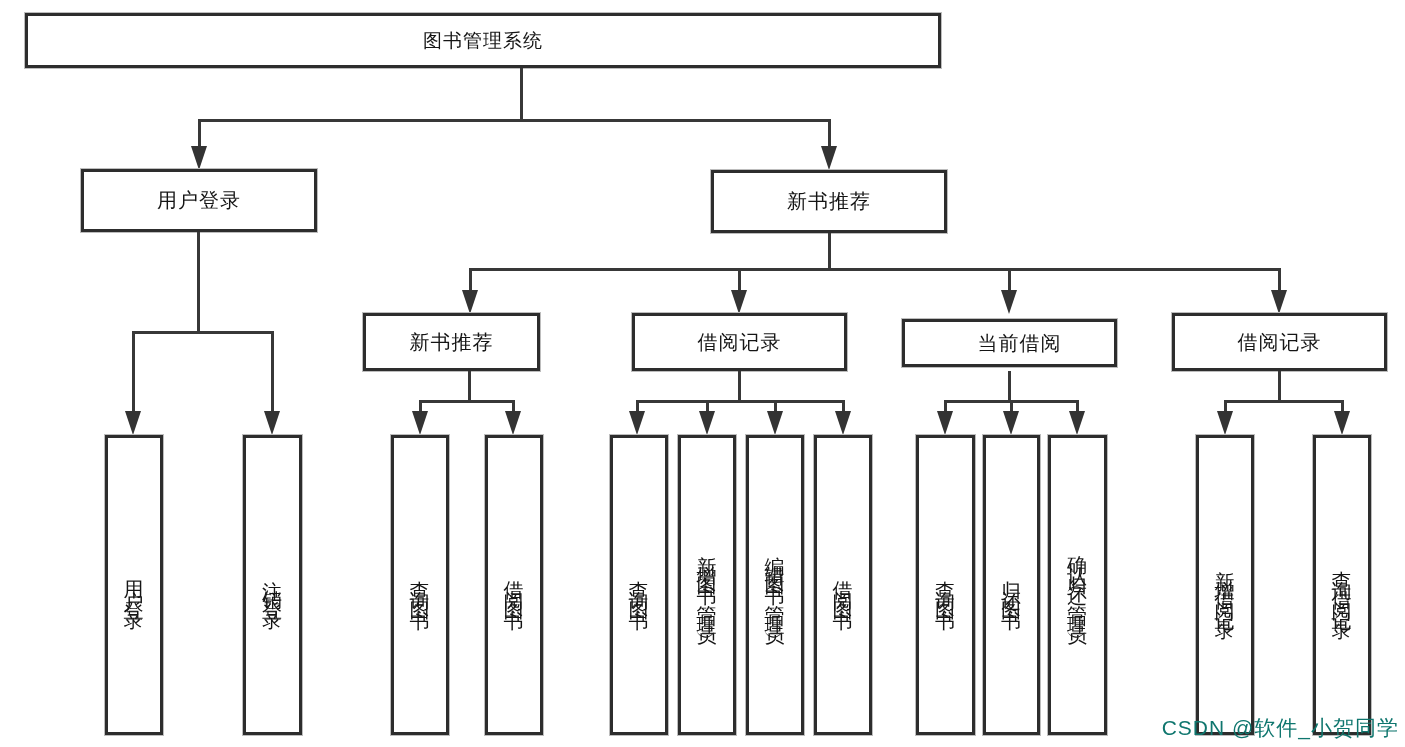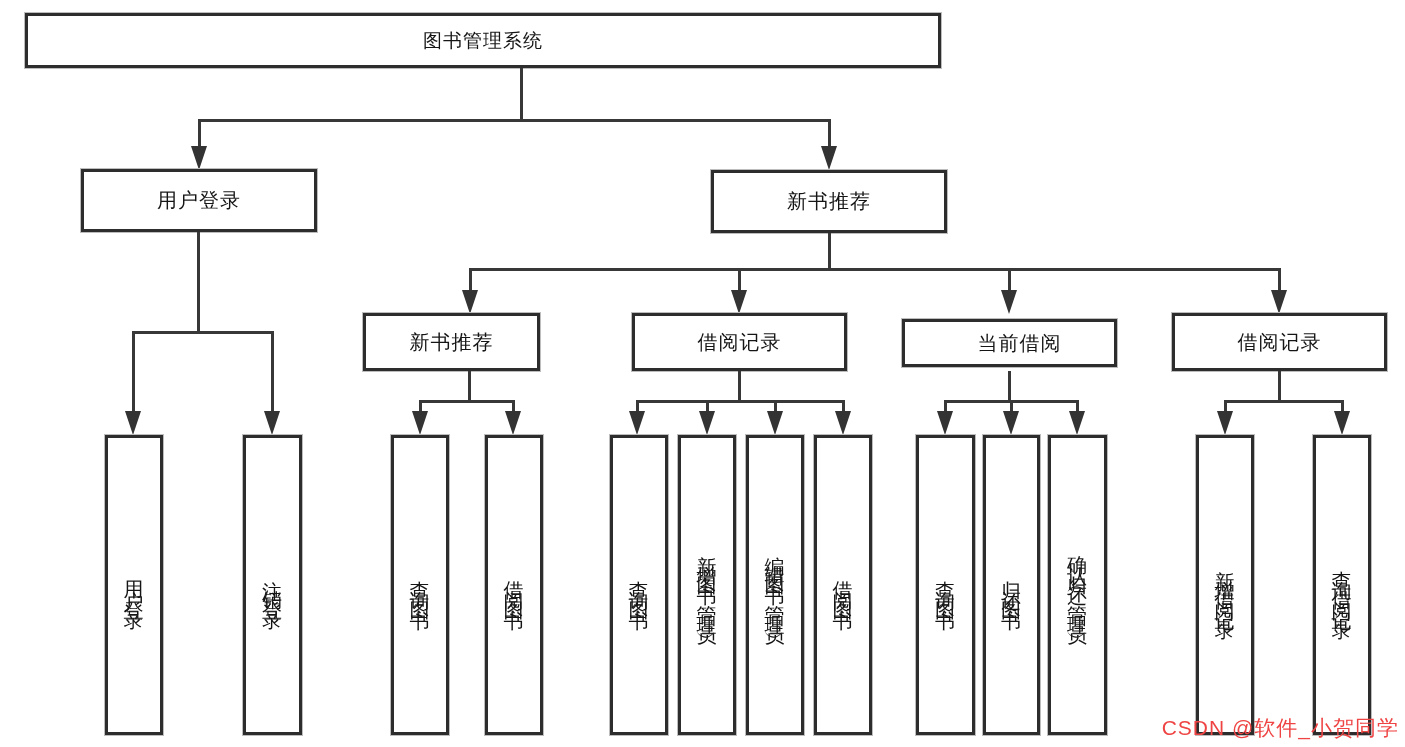--- a/index.html
+++ b/index.html
@@ -41,21 +41,21 @@
     width:0;height:0;
     border-left:8px solid transparent;
     border-right:8px solid transparent;
     border-top:24px solid #333333;
   }
   .watermark{
     position:absolute;
     right:6px;top:714px;
     font-family:"Liberation Sans","DejaVu Sans",sans-serif;
     font-size:21px;
-    color:#ef4444;
+    color:#0f766e;
     letter-spacing:1px;
     white-space:nowrap;
   }
 </style>
 </head>
 <body>
 
 <div class="canvas">
 
   <div class="box hbox root" style="left:25px;top:13px;width:916px;height:55px;">

